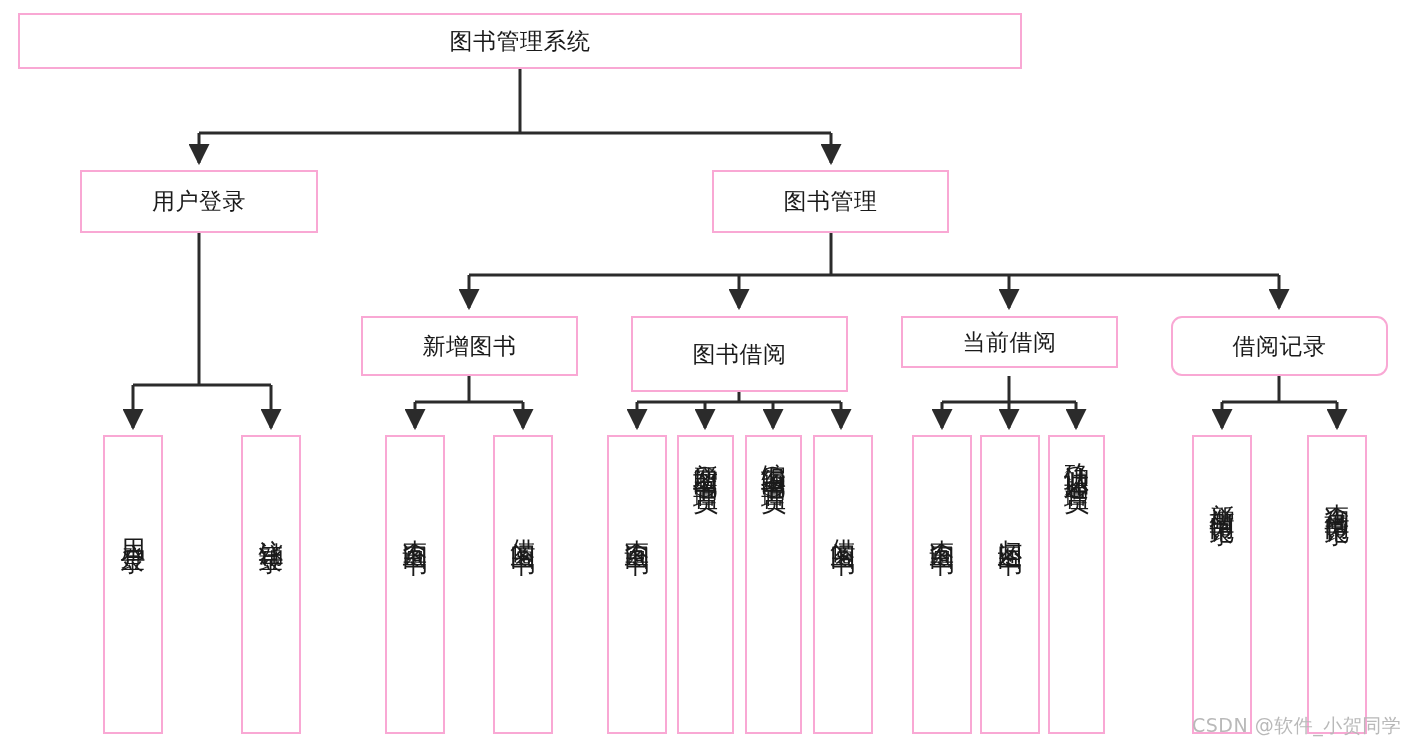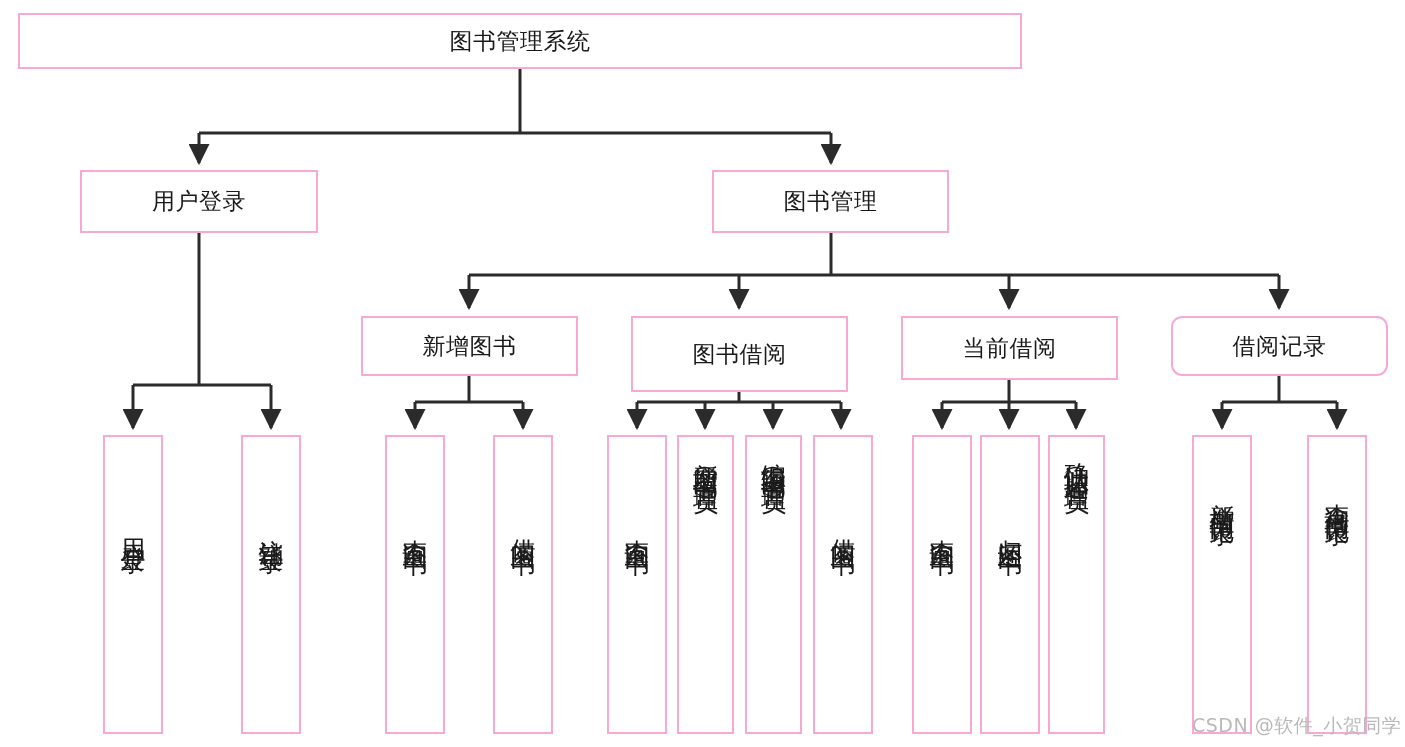--- a/index.html
+++ b/index.html
@@ -139,21 +139,21 @@
   </div>
 
   <div class="node h-node" style="left:361px; top:316px; width:217px; height:60px;">
     <span class="lbl">新增图书</span>
   </div>
 
   <div class="node h-node" style="left:631px; top:316px; width:217px; height:76px;">
     <span class="lbl">图书借阅</span>
   </div>
 
-  <div class="node h-node" style="left:901px; top:316px; width:217px; height:64px;justify-content:center;">
+  <div class="node h-node" style="left:901px; top:316px; width:217px; height:52px;justify-content:center;">
     <span class="lbl">当前借阅</span>
   </div>
 
   <div class="node h-node" style="left:1171px; top:316px; width:217px; height:60px;border-radius:11px;">
     <span class="lbl">借阅记录</span>
   </div>
 
   <div class="node v-node" style="left:103px; top:435px; width:60px; height:299px; padding-top:82px;">
     <span class="lbl">用户登录</span>
   </div>

